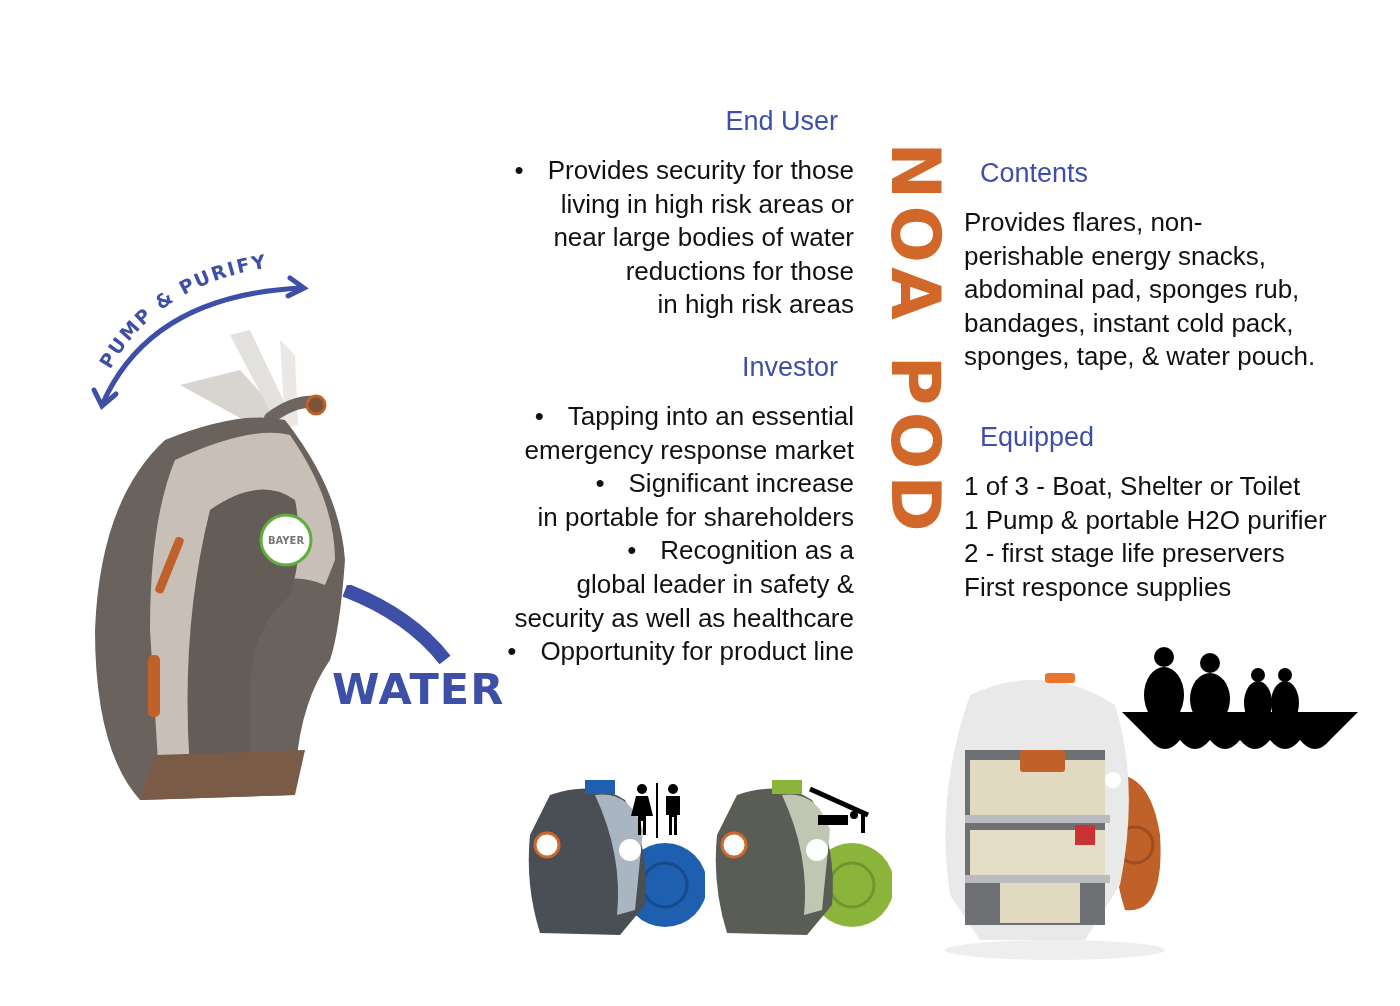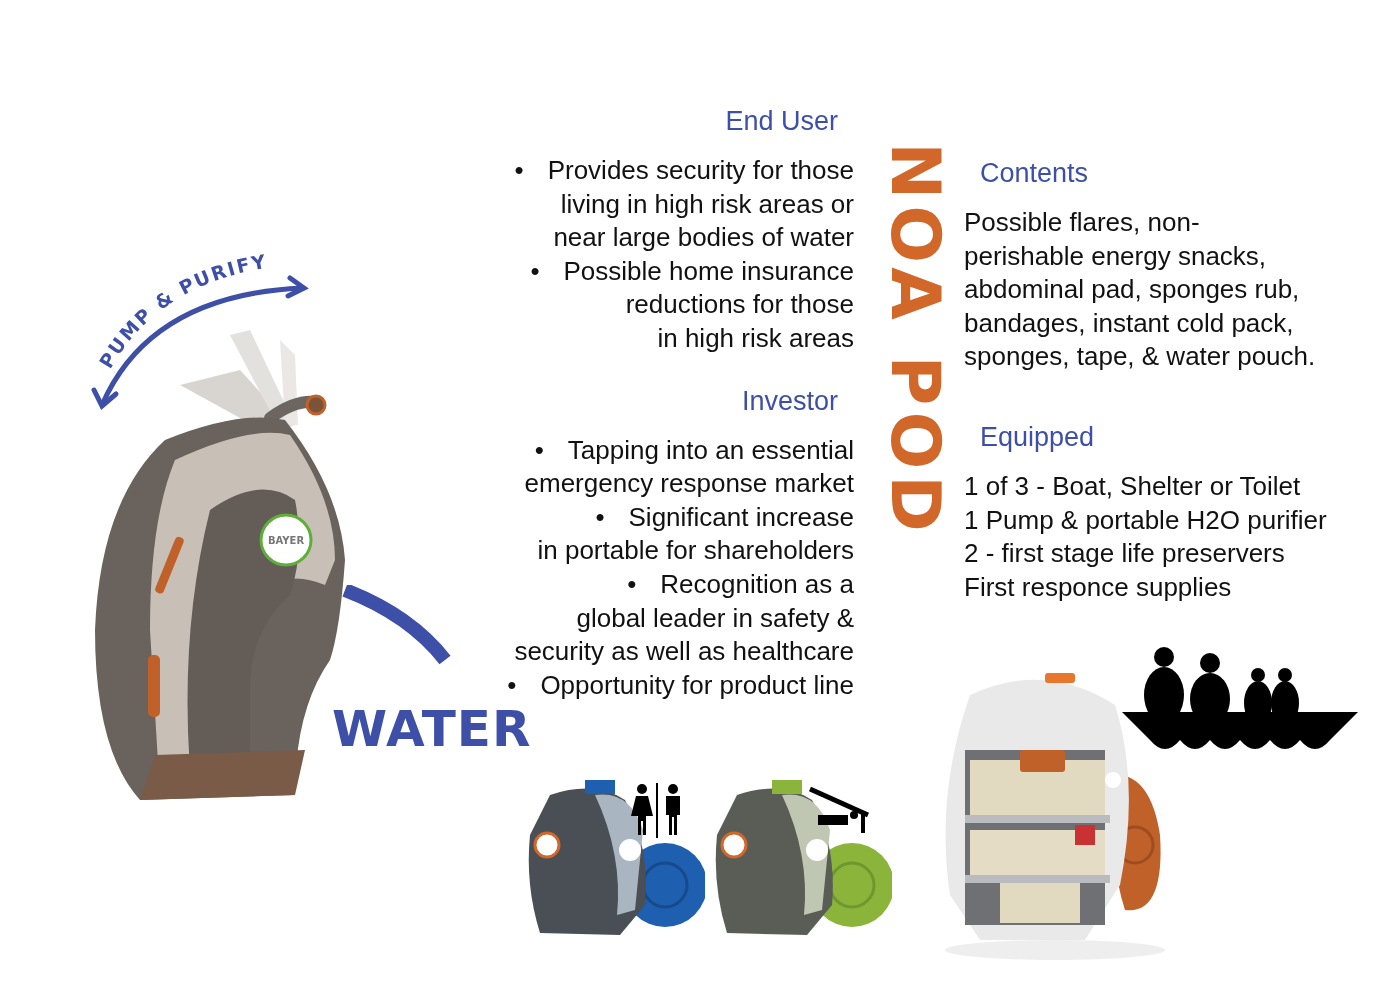--- a/index.html
+++ b/index.html
@@ -19,21 +19,21 @@
   .brand-text { position:absolute; left:50%; top:50%; transform:translate(-50%,-50%) rotate(90deg);
                 color:#d2672a; font-weight:bold; font-size:68px; letter-spacing:6px; white-space:nowrap;
                 font-family:"DejaVu Sans", sans-serif; }
 
   
   .col-right { left:964px; top:140px; width:420px; text-align:left; }
   .col-right .heading { font-size:27px; }
   .col-right .gap { height:30px; }
 
   
-  .water { left:332px; top:700px; color:#3d4fa6; font-size:50px; font-weight:bold;
+  .water { left:332px; top:664px; color:#3d4fa6; font-size:43px; font-weight:bold;
            font-family:"DejaVu Sans", sans-serif; letter-spacing:1px; }
 </style>
 </head>
 <body>
 
 <svg class="abs" style="left:80px;top:240px" width="260" height="180" viewBox="0 0 260 180">
   <path d="M22 165 Q70 55 222 48" fill="none" stroke="#3d4fa6" stroke-width="5"></path>
   <path d="M210 38 L224 48 L208 56" fill="none" stroke="#3d4fa6" stroke-width="5" stroke-linecap="round"></path>
   <path d="M14 150 L22 166 L36 154" fill="none" stroke="#3d4fa6" stroke-width="5" stroke-linecap="round"></path>
   <defs>
@@ -71,21 +71,20 @@
   <path d="M5 5 Q70 30 105 75" fill="none" stroke="#3d4fa6" stroke-width="14"></path>
 </svg>
 <div class="abs water">WATER</div>
 
 <div class="abs col-left">
   <h2 class="heading">End User</h2>
   <div>
     <div class="line bullet">Provides security for those</div>
     <div class="line">living in high risk areas or</div>
     <div class="line">near large bodies of water</div>
-    <div class="line bullet">Possible home insurance</div>
     <div class="line">reductions for those</div>
     <div class="line">in high risk areas</div>
   </div>
   <div class="section-gap"></div>
   <h2 class="heading">Investor</h2>
   <div>
     <div class="line bullet">Tapping into an essential</div>
     <div class="line">emergency response market</div>
     <div class="line bullet">Significant increase</div>
     <div class="line">in portable for shareholders</div>
@@ -95,21 +94,21 @@
     <div class="line bullet">Opportunity for product line</div>
   </div>
 </div>
 
 <div class="abs brand">
   <div class="brand-text">NOA POD</div>
 </div>
 
 <div class="abs col-right">
   <h2 class="heading">Contents</h2>
-  <div class="line">Possible flares, non-</div>
+  <div class="line">Provides flares, non-</div>
   <div class="line">perishable energy snacks,</div>
   <div class="line">abdominal pad, sponges rub,</div>
   <div class="line">bandages, instant cold pack,</div>
   <div class="line">sponges, tape, &amp; water pouch.</div>
   <div class="gap"></div>
   <h2 class="heading">Equipped</h2>
   <div class="line">1 of 3 - Boat, Shelter or Toilet</div>
   <div class="line">1 Pump &amp; portable H2O purifier</div>
   <div class="line">2 - first stage life preservers</div>
   <div class="line">First responce supplies</div>

